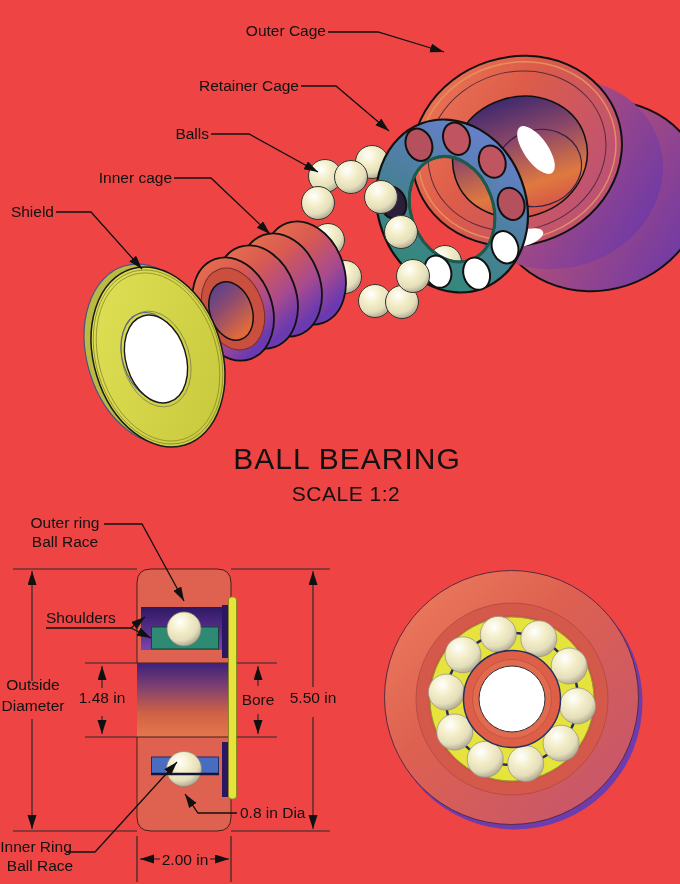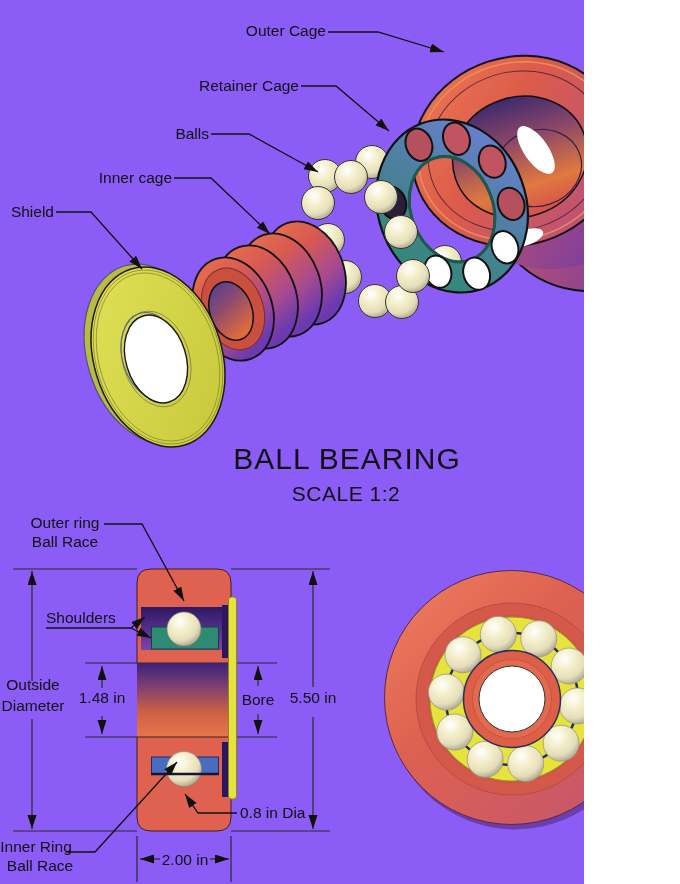--- a/index.html
+++ b/index.html
@@ -1,16 +1,16 @@
 <!DOCTYPE html>
 <html><head>
 <meta charset="utf-8">
 <style>
   html,body{margin:0;padding:0;background:#fff;}
-  .page{width:584px;height:884px;background:#8b5cf6;position:relative;overflow:hidden;
+  .page{width:680px;height:884px;background:#ef4444;position:relative;overflow:hidden;
         font-family:"Liberation Sans",sans-serif;text-align:center;}
   svg{display:block;}
   text{fill:#111;font-family:"Liberation Sans",sans-serif;}
   .lbl{font-size:15.5px;}
   .dim{font-size:15.5px;}
   .ttl{font-size:30px;letter-spacing:1px;}
   .sub{font-size:21px;letter-spacing:0.5px;}
   .leader{stroke:#111;stroke-width:1.3;fill:none;}
   .dline{stroke:#2a2a2a;stroke-width:1.2;fill:none;}
 </style>

